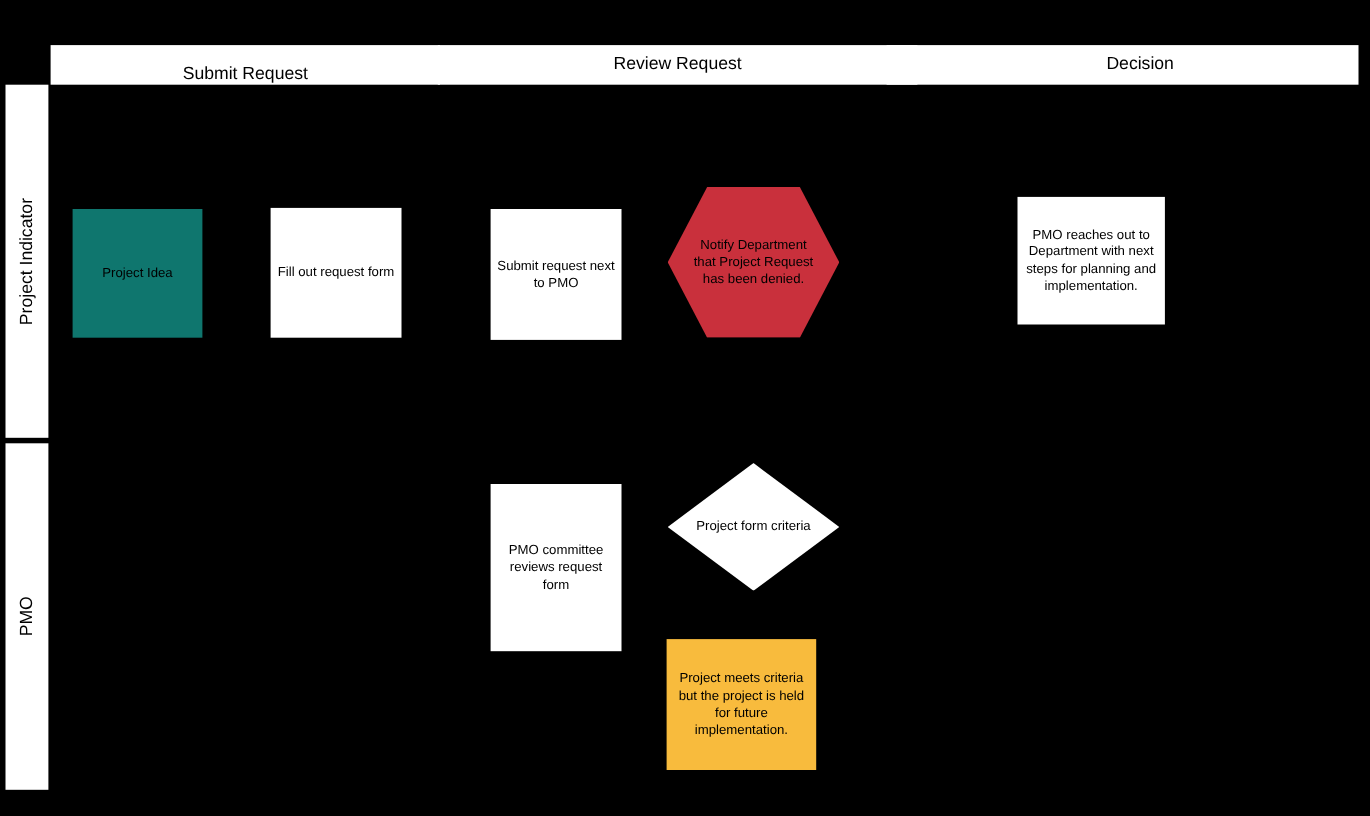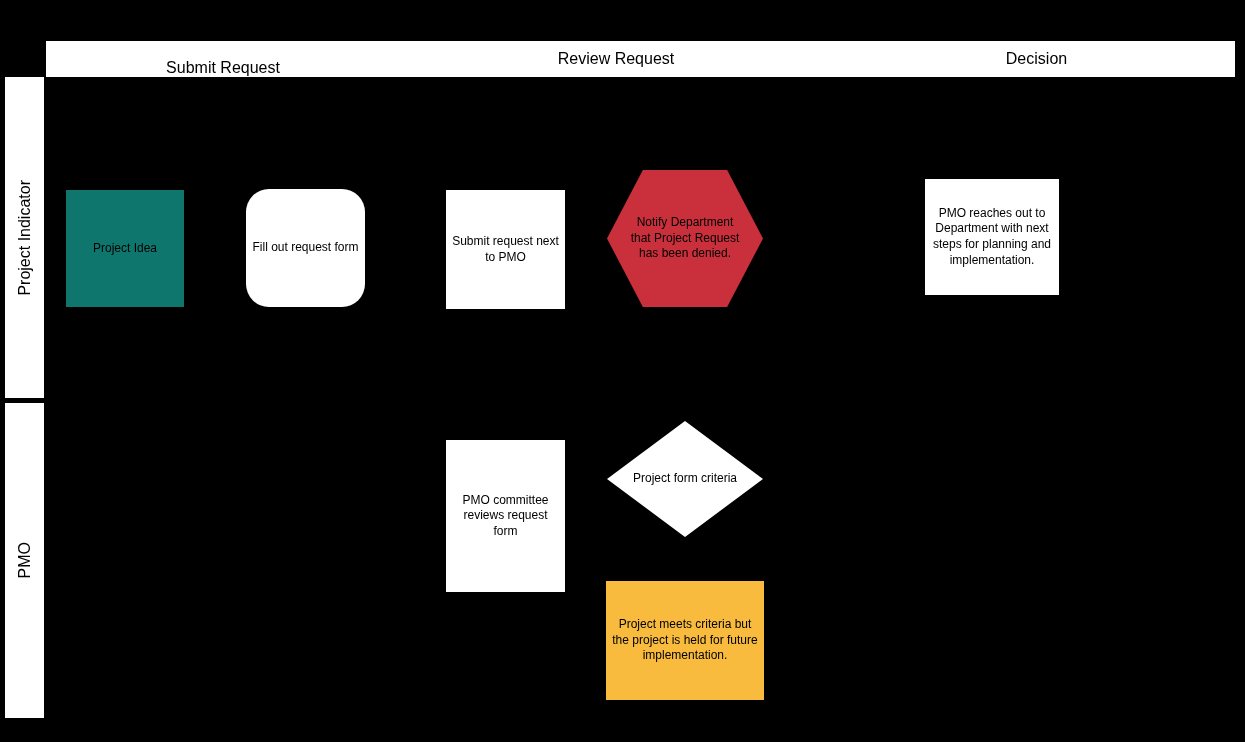--- a/index.html
+++ b/index.html
@@ -58,36 +58,36 @@
     align-items: center;
     justify-content: center;
     text-align: center;
     font-size: 12px;
     line-height: 1.3;
     box-sizing: border-box;
   }
   .rect { padding: 2px 6px; }
 
   #node-project-idea   { left: 66px;  top: 190px; width: 118px; height: 117px; }
-  #node-fill-out       { left: 246px; top: 189px; width: 119px; height: 118px; border-radius: 23px; }
+  #node-fill-out       { left: 246px; top: 189px; width: 119px; height: 118px; }
   #node-submit-form    { left: 446px; top: 190px; width: 119px; height: 119px; }
   #node-notify-denied  {
     left: 607px; top: 170px; width: 156px; height: 137px;
     clip-path: polygon(0 50%, 23% 0, 77% 0, 100% 50%, 77% 100%, 23% 100%);
     padding: 4px 22px;
   }
   #node-pmo-reaches    { left: 925px; top: 179px; width: 134px; height: 116px; }
   #node-pmo-committee  { left: 446px; top: 440px; width: 119px; height: 152px; }
   #node-meets-criteria {
     left: 607px; top: 421px; width: 156px; height: 116px;
     clip-path: polygon(50% 0, 100% 50%, 50% 100%, 0 50%);
     padding: 4px 18px;
   }
   #node-approved       { left: 925px; top: 420px; width: 162px; height: 120px; }
-  #node-held-future    { left: 606px; top: 581px; width: 158px; height: 119px; }
+  #node-held-future    { left: 606px; top: 581px; width: 136px; height: 119px; }
 </style>
 </head>
 <body>
 
 <div id="canvas">
 
   <div class="phase" id="phase-0">
     <span>Submit Request</span>
   </div>
   <div class="phase" id="phase-1">

